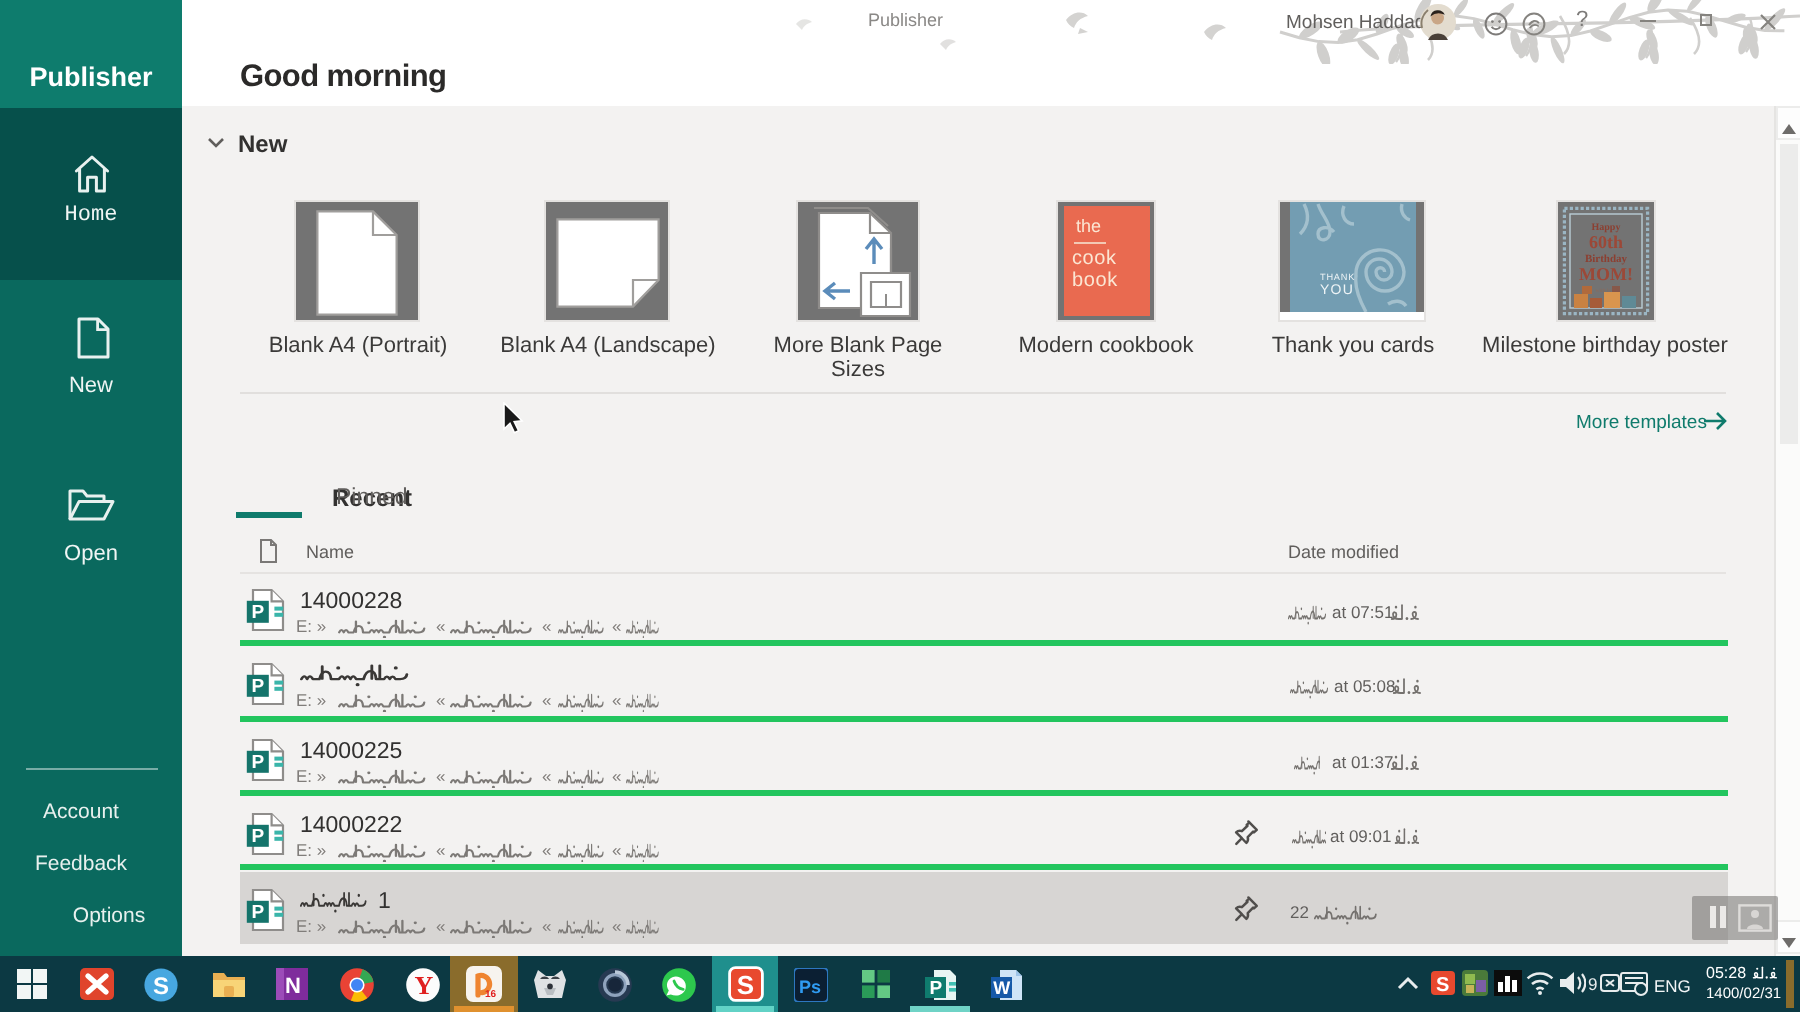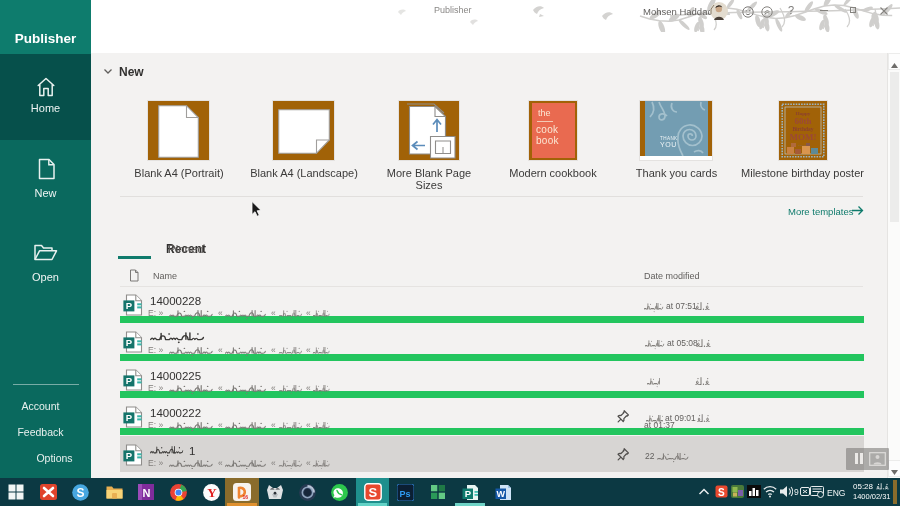--- a/index.html
+++ b/index.html
@@ -15,32 +15,32 @@
 #sidebar { position:absolute; left:0; top:0; width:91px; height:478px; background:#0a695e; }
 #sb-top { position:absolute; left:0; top:0; width:91px; height:54px; background:#0e7c6d; }
 #sb-home { position:absolute; left:0; top:54px; width:91px; height:86px; background:#06504b; }
 #sb-title { position:absolute; left:0; top:31px; width:91px; text-align:center; color:#fff; font-size:13.5px; font-weight:bold; }
 .sb-label { position:absolute; width:91px; text-align:center; color:#f0f5f4; font-size:11px; }
 .sb-link { position:absolute; width:81px; text-align:center; color:#e8f0ee; font-size:10.5px; }
 #sb-line { position:absolute; left:13px; top:384px; width:66px; height:1px; background:rgba(255,255,255,0.45); }
 
 #gm { position:absolute; left:120px; top:30px; font-size:15.5px; font-weight:bold; color:#2b2a29; letter-spacing:-0.3px; }
 #new-hdr { position:absolute; left:119px; top:65px; font-size:12px; font-weight:bold; color:#323130; }
-.card { position:absolute; top:100px; height:61px; background:#a16207; border:1px solid #e4e2e0; }
+.card { position:absolute; top:100px; height:61px; background:#737373; border:1px solid #e4e2e0; }
 .card-label { position:absolute; top:167px; font-size:11px; color:#3b3a39; text-align:center; }
 #divider1 { position:absolute; left:120px; top:196px; width:743px; height:1px; background:#e1dfdd; }
 #more-tpl { position:absolute; left:788px; top:206px; font-size:9.5px; color:#0f7b6c; }
 
 #tab-recent { position:absolute; left:118px; top:242px; font-size:12px; font-weight:bold; color:#323130;margin-left:48px; }
 #tab-underline { position:absolute; left:118px; top:256px; width:33px; height:2.5px; background:#0f7b6c; }
 #tab-pinned { position:absolute; left:168px; top:243px; font-size:11.5px; color:#605e5c; }
 #hdr-name { position:absolute; left:153px; top:271px; font-size:9px; color:#605e5c; }
 #hdr-date { position:absolute; left:644px; top:271px; font-size:9px; color:#605e5c; }
 #hdr-line { position:absolute; left:120px; top:286px; width:743px; height:1px; background:#e5e3e1; }
-.row { position:absolute; left:120px; width:744px; height:37px; border-bottom:7px solid #22c55e; }
+.row { position:absolute; left:120px; width:744px; height:37px; border-bottom:3px solid #22c55e; }
 .row-title { position:absolute; left:30px; top:9px; font-size:11.5px; color:#323130; }
 .rt { font-size:8.5px; color:#615f5d; }
 .sqd { stroke:#74716e; }
 .sqt { stroke:#3a3836; }
 .pinod { stroke:#504e4c; fill:none; }
 .hl { background:#d7d5d3; }
 
 #sbar { position:absolute; left:887px; top:53px; width:13px; height:425px; background:#fbfbfa; border-left:1px solid #e5e4e2; }
 .sbtn { position:absolute; left:0; width:13px; height:17px; background:#fdfdfd; border:1px solid #ececeb; text-align:center; }
 
@@ -165,20 +165,21 @@
     <circle cx="6" cy="6" r="5.2" fill="none" stroke="#85837f" stroke-width="1"></circle>
     <path d="M3.5,6.5 q2.5,-3.5 5,-1 M3.8,8 q2.2,-2.6 4.6,-0.8" fill="none" stroke="#85837f" stroke-width="0.9"></path>
   </svg>
   <div class="abs" style="left:788px;top:4px;font-size:11px;color:#7d7b79;">?</div>
   <div class="abs" style="left:820px;top:10px;width:8px;height:1px;background:#85837f;"></div>
   <div class="abs" style="left:850px;top:7px;width:6px;height:6px;border:1px solid #85837f;"></div>
   <svg class="abs" style="left:879px;top:6px;" width="10" height="10" viewBox="0 0 10 10">
         <path d="M1.5,1.5 L8.5,8.5 M8.5,1.5 L1.5,8.5" stroke="#85837f" stroke-width="1.1"></path>
       </svg>
   </div>
+  <div id="gm">Good morning</div>
   <div id="new-hdr">New</div>
   <svg class="abs" style="left:103px;top:68px;" width="10" height="7" viewBox="0 0 10 7">
       <path d="M1.5,1.5 L5,5 L8.5,1.5" fill="none" stroke="#605e5c" stroke-width="1.3"></path>
     </svg>
 
   <div class="card" style="left:147px;width:63px;">
     <svg class="abs" style="left:10px;top:4px;" width="41" height="53" viewBox="0 0 41 53">
       <path d="M0.7,0.7 H28.5 L40.3,12.5 V52.3 H0.7 Z" fill="#fff" stroke="#a09e9c" stroke-width="1.1"></path>
       <path d="M28.5,0.7 V12.5 H40.3" fill="none" stroke="#a09e9c" stroke-width="1.1"></path>
     </svg>
@@ -313,21 +314,21 @@
     <svg class="abs" style="left:3px;top:8px;" width="22" height="22" viewBox="0 0 22 22">
         <use href="#pfile"></use>
       </svg>
     <div class="row-title">14000225</div>
     <svg class="abs" style="left:28px;top:21px;" width="182" height="12" viewBox="0 0 182 12">
         <use href="#subt"></use>
       </svg>
     <svg class="abs sqd" style="left:527px;top:15px;" width="13" height="12" viewBox="0 0 26 12" preserveAspectRatio="none">
         <use href="#pw"></use>
       </svg>
-    <div class="abs rt" style="left:524px;top:15px;margin-top:44px;">at 01:37</div>
+    <div class="abs rt" style="left:546px;top:15px;">at 01:37</div>
     <svg class="abs sqd" style="left:575px;top:15px;" width="15" height="12" viewBox="0 0 17 12" preserveAspectRatio="none">
         <use href="#pq"></use>
       </svg>
   </div>
   <div class="row" style="top:398px;">
     <svg class="abs" style="left:3px;top:8px;" width="22" height="22" viewBox="0 0 22 22">
         <use href="#pfile"></use>
       </svg>
     <div class="row-title">14000222</div>
     <svg class="abs" style="left:28px;top:21px;" width="182" height="12" viewBox="0 0 182 12">
@@ -363,21 +364,21 @@
         <use href="#pw"></use>
       </svg>
   </div>
   <div id="sidebar">
     <div id="sb-top"></div>
     <div id="sb-home"></div>
     <div id="sb-title">Publisher</div>
     <svg class="abs" style="left:35px;top:76px;" width="22" height="22" viewBox="0 0 22 22">
       <path d="M3.2,9.5 L11,2.5 L18.8,9.5 M4.8,8.4 V19.5 H8.8 V12.6 H13.2 V19.5 H17.2 V8.4" fill="none" stroke="#e8f1ef" stroke-width="1.5" stroke-linejoin="round" stroke-linecap="round"></path>
     </svg>
-    <div class="sb-label" style="top:102px;">Home</div>
+    <div class="sb-label" style="top:102px;font-family:Liberation Mono, monospace;">Home</div>
     <svg class="abs" style="left:37px;top:158px;" width="19" height="22" viewBox="0 0 19 22">
       <path d="M2.5,1.5 h9.5 l5,5 V20.5 H2.5 Z" fill="none" stroke="#e8f1ef" stroke-width="1.5" stroke-linejoin="round"></path>
       <path d="M11.8,1.8 v5 h5" fill="none" stroke="#e8f1ef" stroke-width="1.4"></path>
     </svg>
     <div class="sb-label" style="top:187px;">New</div>
     <svg class="abs" style="left:33px;top:242px;" width="25" height="20" viewBox="0 0 25 20">
       <path d="M2,17.5 V3.5 h6.5 l2,2.5 H19 v3" fill="none" stroke="#e8f1ef" stroke-width="1.5" stroke-linejoin="round"></path>
       <path d="M2,17.5 L6.5,8.8 H23.5 L19,17.5 Z" fill="none" stroke="#e8f1ef" stroke-width="1.5" stroke-linejoin="round"></path>
     </svg>
     <div class="sb-label" style="top:271px;">Open</div>

